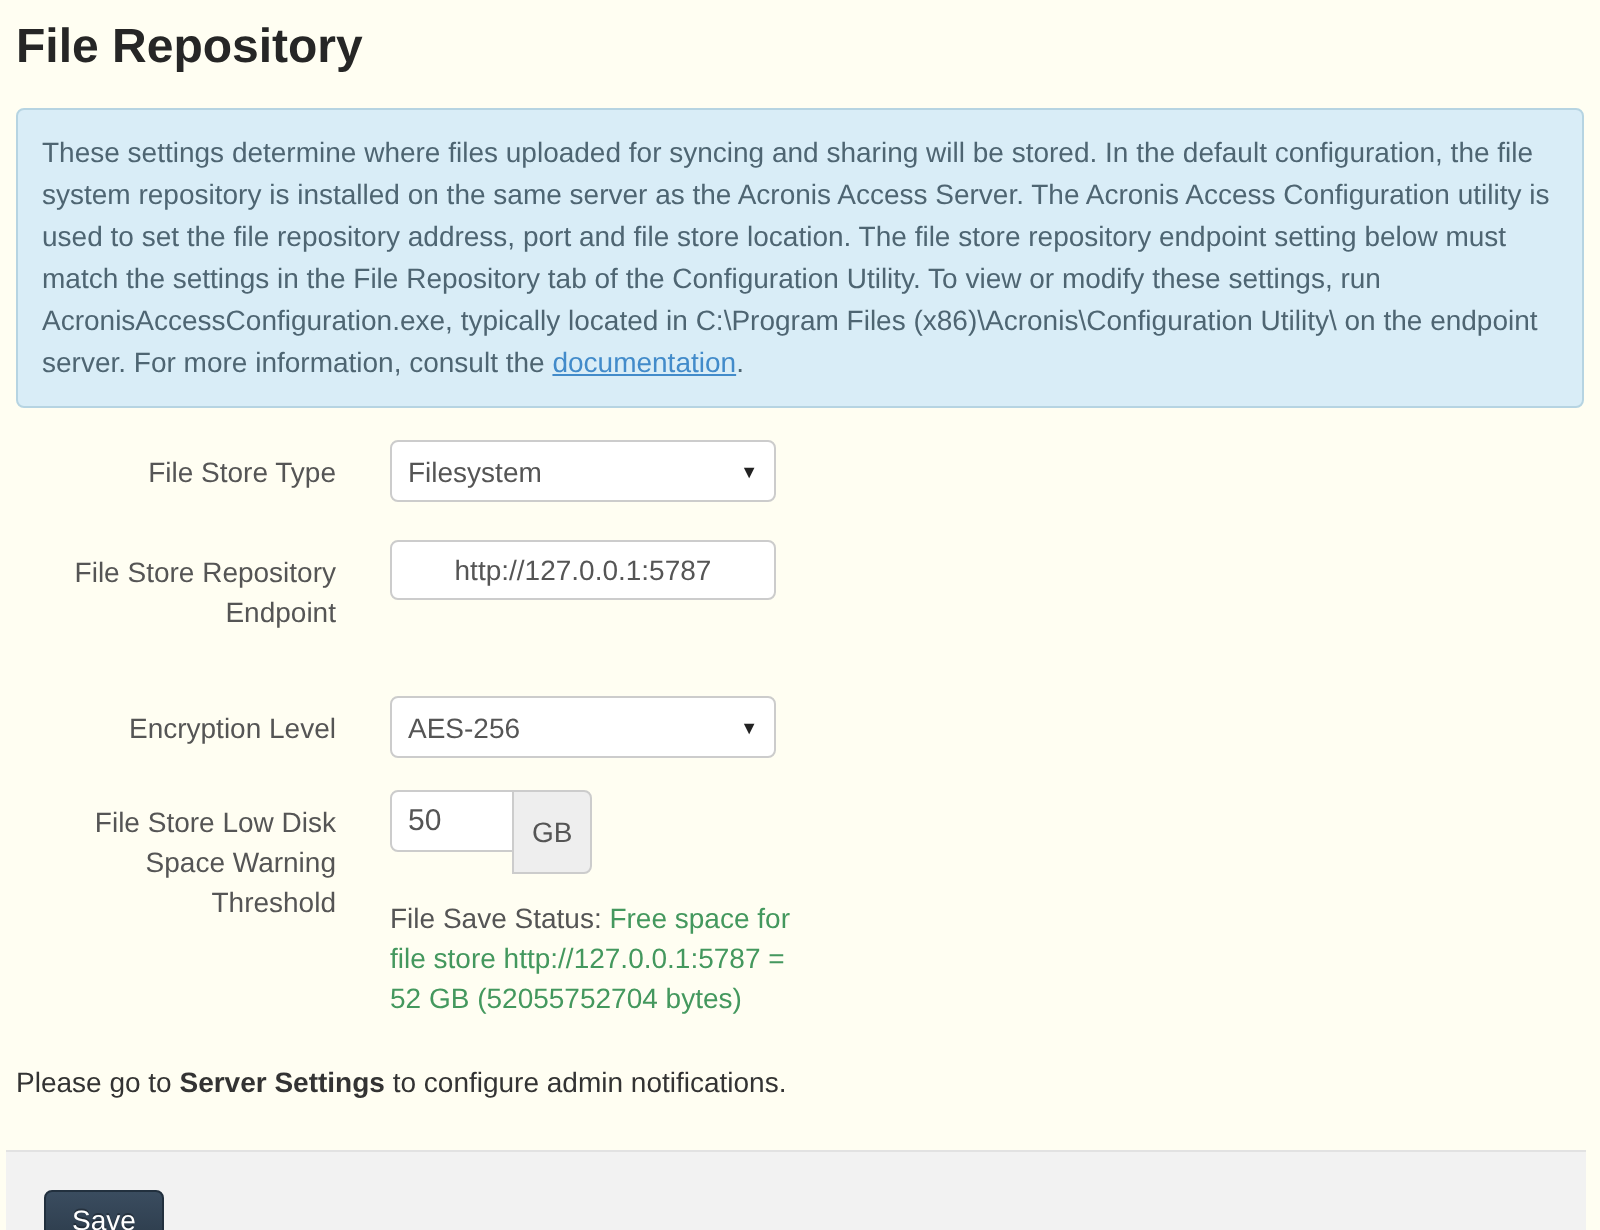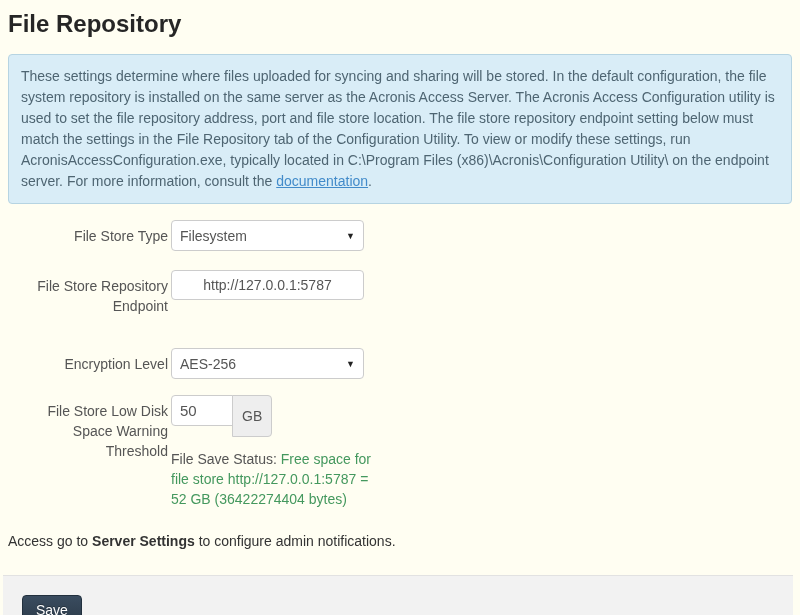--- a/index.html
+++ b/index.html
@@ -28,21 +28,21 @@
   .info-box a, a.doc-link {
     color: #428bca; text-decoration: underline; cursor: pointer;
   }
   .form-row { display: flex; margin-bottom: 19px; }
   .form-row.row-endpoint { margin-bottom: 32px; }
   .form-row.row-encryption { margin-bottom: 16px; }
   .label-col {
     width: 160px; text-align: right; color: #555;
     padding-top: 6px; line-height: 20px; flex-shrink: 0;
   }
-  .ctrl-col { margin-left: 3px; }
+  .ctrl-col { margin-left: 27px; }
   .fake-select {
     display: inline-flex; justify-content: space-between; align-items: center;
     width: 193px; height: 31px;
     border: 1px solid #ccc; border-radius: 4px;
     background: #fff; padding: 0 8px; color: #555; cursor: default;
   }
   .caret { font-size: 9px; color: #222; margin-left: 6px; }
   input.text-input {
     width: 193px; height: 30px;
     border: 1px solid #ccc; border-radius: 4px;
@@ -129,26 +129,26 @@
 
   <div class="form-row">
     <div class="label-col">File Store Low Disk Space Warning Threshold</div>
     <div class="ctrl-col">
       <div class="input-group">
         <input type="text" class="num-input" value="50" style="">
         <span class="input-addon">GB</span>
       </div>
       <div class="status-block">
         <span class="status-prefix">File Save Status:</span>
-        <span class="status-message">Free space for file store http://127.0.0.1:5787 = 52 GB (36422274404 bytes)</span>
+        <span class="status-message">Free space for file store http://127.0.0.1:5787 = 52 GB (52055752704 bytes)</span>
       </div>
     </div>
   </div>
 
   <p class="notice">
-    <span>Access go to </span><span class="strong-link">Server Settings</span><span> to configure admin notifications.</span>
+    <span>Please go to </span><span class="strong-link">Server Settings</span><span> to configure admin notifications.</span>
   </p>
 
 </div>
 
 <div class="footer-bar">
   <button class="save-btn">Save</button>
 </div>
 
 </body></html>

